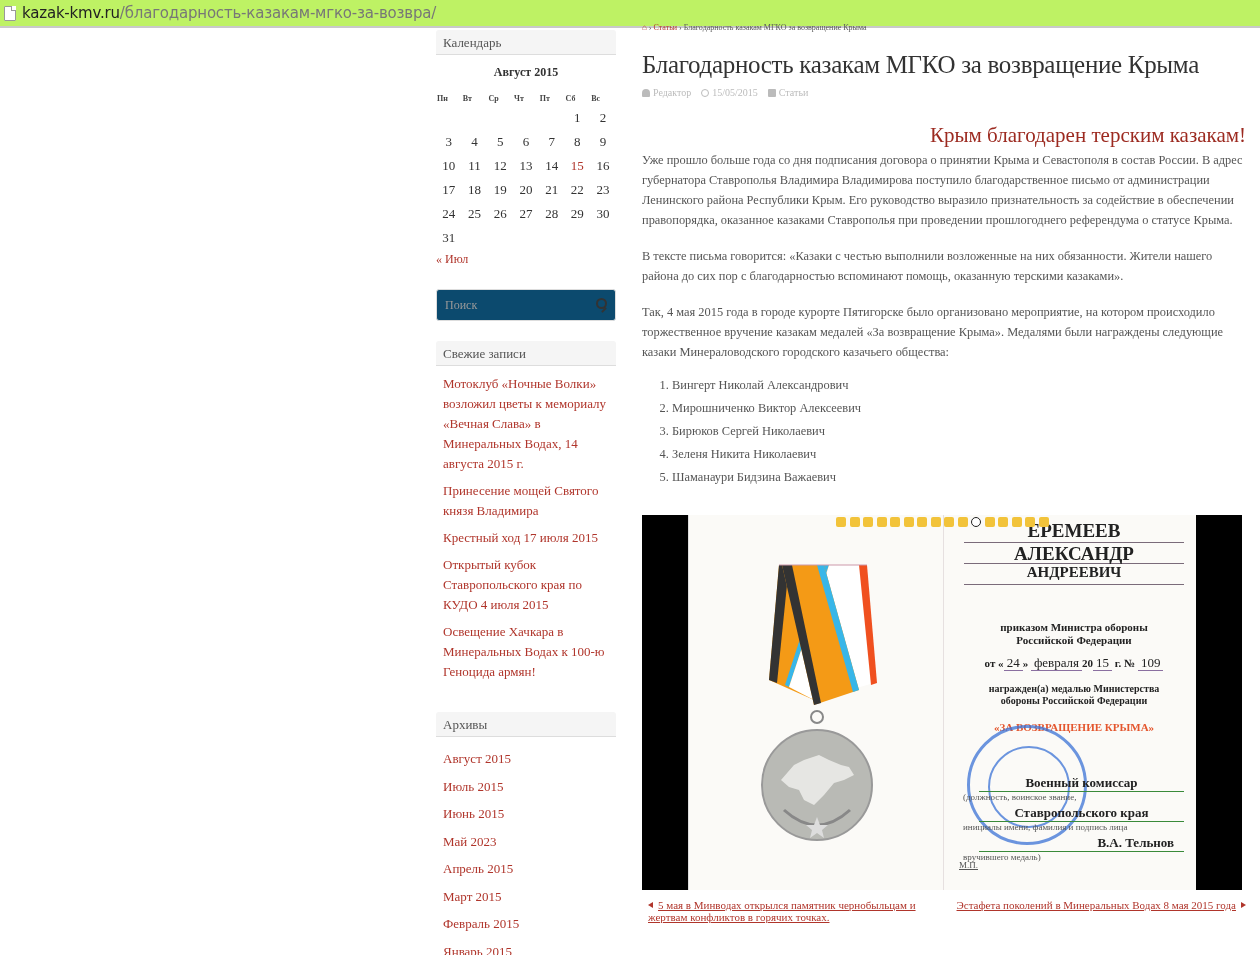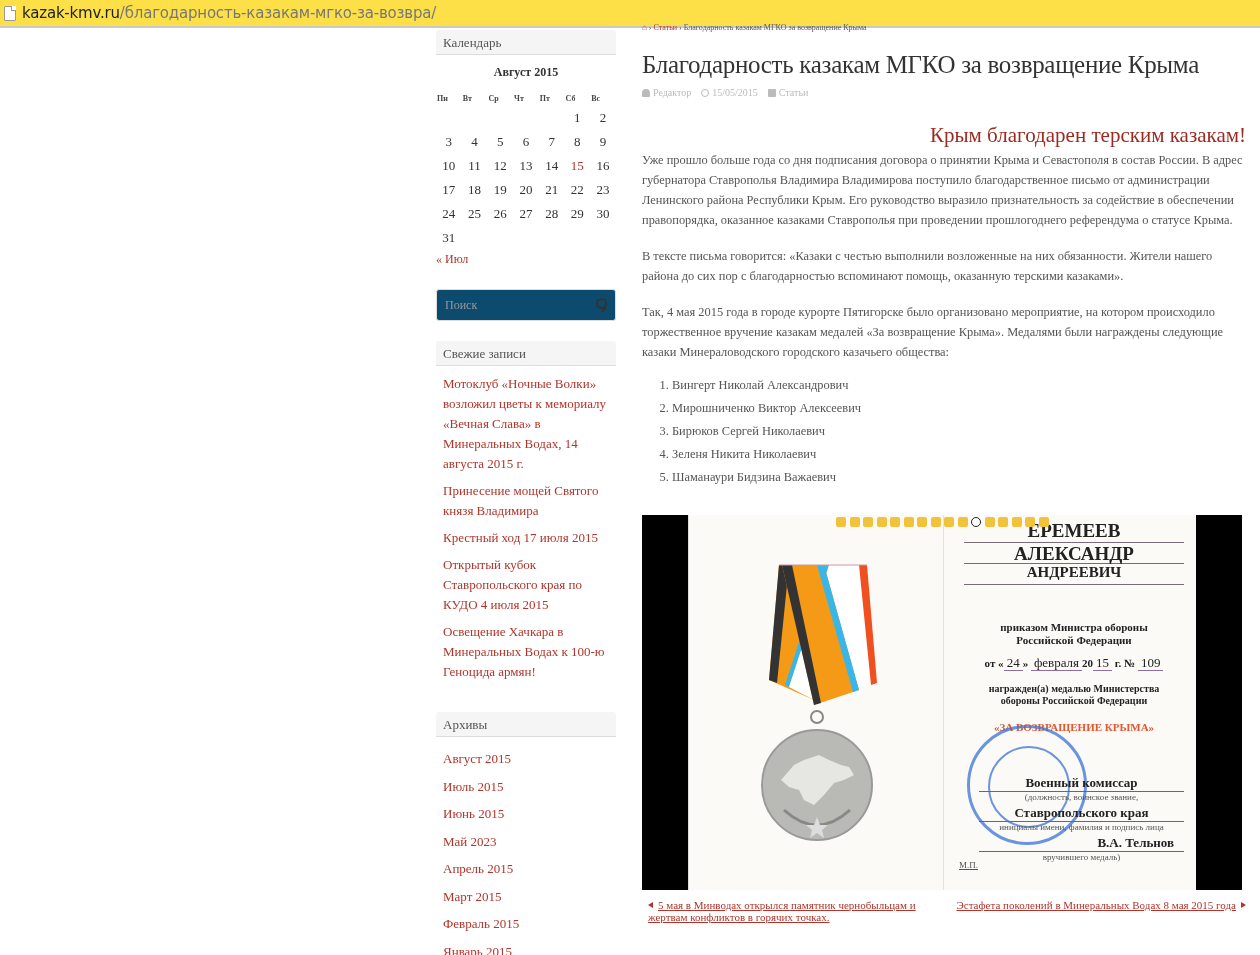--- a/index.html
+++ b/index.html
@@ -1,20 +1,20 @@
 <!DOCTYPE html>
 <html><head>
 <meta charset="utf-8">
 <style>
   * { box-sizing: border-box; margin: 0; padding: 0; }
   html, body { width: 1260px; height: 955px; overflow: hidden; background: #fff; }
   body { font-family: "Liberation Serif", "DejaVu Serif", serif; color: #444; position: relative; }
 
   
-  .urlbar { position: absolute; left: 0; top: 0; width: 1260px; height: 28px; background: #fde047; border-bottom: 2px solid #c9c9c9; display: flex; align-items: center; padding-left: 4px; }
+  .urlbar { position: absolute; left: 0; top: 0; width: 1260px; height: 28px; background: #bef264; border-bottom: 2px solid #c9c9c9; display: flex; align-items: center; padding-left: 4px; }
   .urlbar .page-icon { width: 12px; height: 15px; border: 1px solid #999; border-radius: 1px; margin-right: 6px; position: relative; background: #fff; }
   .urlbar .page-icon::after { content: ""; position: absolute; right: -1px; top: -1px; width: 4px; height: 4px; border-left: 1px solid #999; border-bottom: 1px solid #999; background: #fff; }
   .urlbar .url { font-family: "DejaVu Sans", sans-serif; font-size: 15px; letter-spacing: -0.2px; }
   .urlbar .host { color: #222; }
   .urlbar .path { color: #777; }
 
   
   .sidebar { position: absolute; left: 436px; top: 30px; width: 180px; }
   .widget-title { background: #f5f5f5; border-bottom: 1px solid #ddd; border-radius: 3px 3px 0 0; height: 25px; line-height: 25px; padding-left: 7px; font-size: 13px; color: #555; }
   .calendar { margin-top: 10px; }
@@ -71,21 +71,21 @@
   .cert .name2 { font-size: 19px; height: 21px; margin-top: 0; }
   .cert .name3 { font-size: 15px; height: 21px; }
   .cert .order { text-align: center; font-size: 11px; font-weight: bold; margin-top: 36px; line-height: 13px; }
   .cert .orderline { text-align: center; font-size: 11px; font-weight: bold; margin-top: 8px; }
   .cert .orderline .fill { font-weight: normal; border-bottom: 1px solid #8a6fa0; padding: 0 3px; font-size: 13px; }
   .cert .awarded { text-align: center; font-size: 10px; font-weight: bold; margin-top: 12px; line-height: 12px; }
   .cert .medalname { text-align: center; font-size: 11px; font-weight: bold; color: #e4562e; margin-top: 14px; }
   .stamp { position: absolute; left: 8px; top: 210px; width: 120px; height: 120px; border: 3px solid #3b73d6; border-radius: 50%; opacity: 0.75; }
   .stamp::after { content: ""; position: absolute; left: 18px; top: 18px; width: 78px; height: 78px; border: 2px solid #3b73d6; border-radius: 50%; }
   .cert .sigline { position: absolute; left: 20px; width: 205px; border-bottom: 1px solid #3a8a3a; font-weight: bold; text-align: center; }
-  .cert .small { position: absolute; left: 20px; width: 205px; font-size: 9px; text-align: center; color: #555; }
+  .cert .small { position: absolute; left: 4px; width: 205px; font-size: 9px; text-align: left; color: #555; }
 
   .postnav { position: absolute; top: 899px; left: 648px; width: 598px; display: flex; justify-content: space-between; font-size: 11px; line-height: 12px; }
   .postnav .prev { width: 300px; color: #b0352b; }
   .postnav .next { width: 290px; color: #b0352b; text-align: right; }
   .arrow { display: inline-block; width: 0; height: 0; border-top: 3px solid transparent; border-bottom: 3px solid transparent; vertical-align: 1px; }
   .arrow.left { border-right: 5px solid #b0352b; margin-right: 5px; }
   .arrow.right { border-left: 5px solid #b0352b; margin-left: 5px; }
 </style>
 </head>
 <body>

